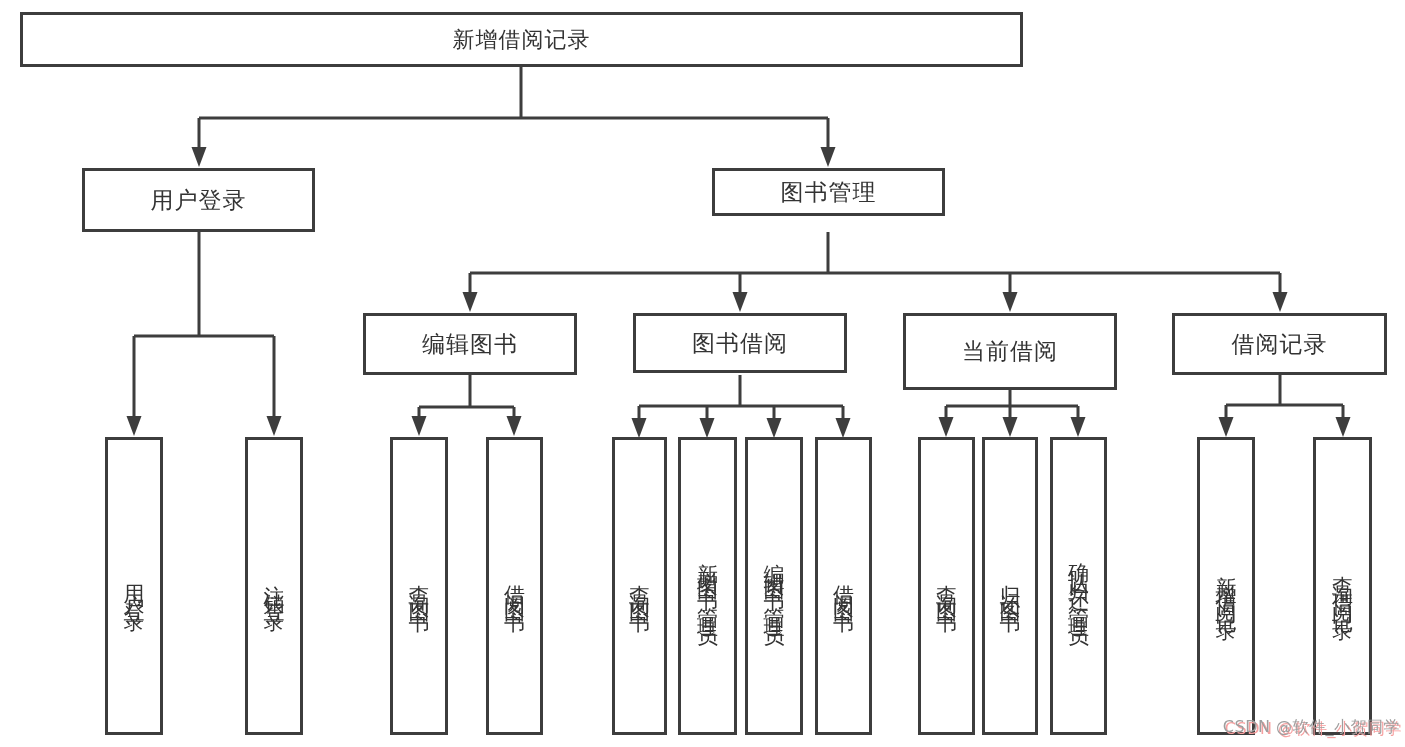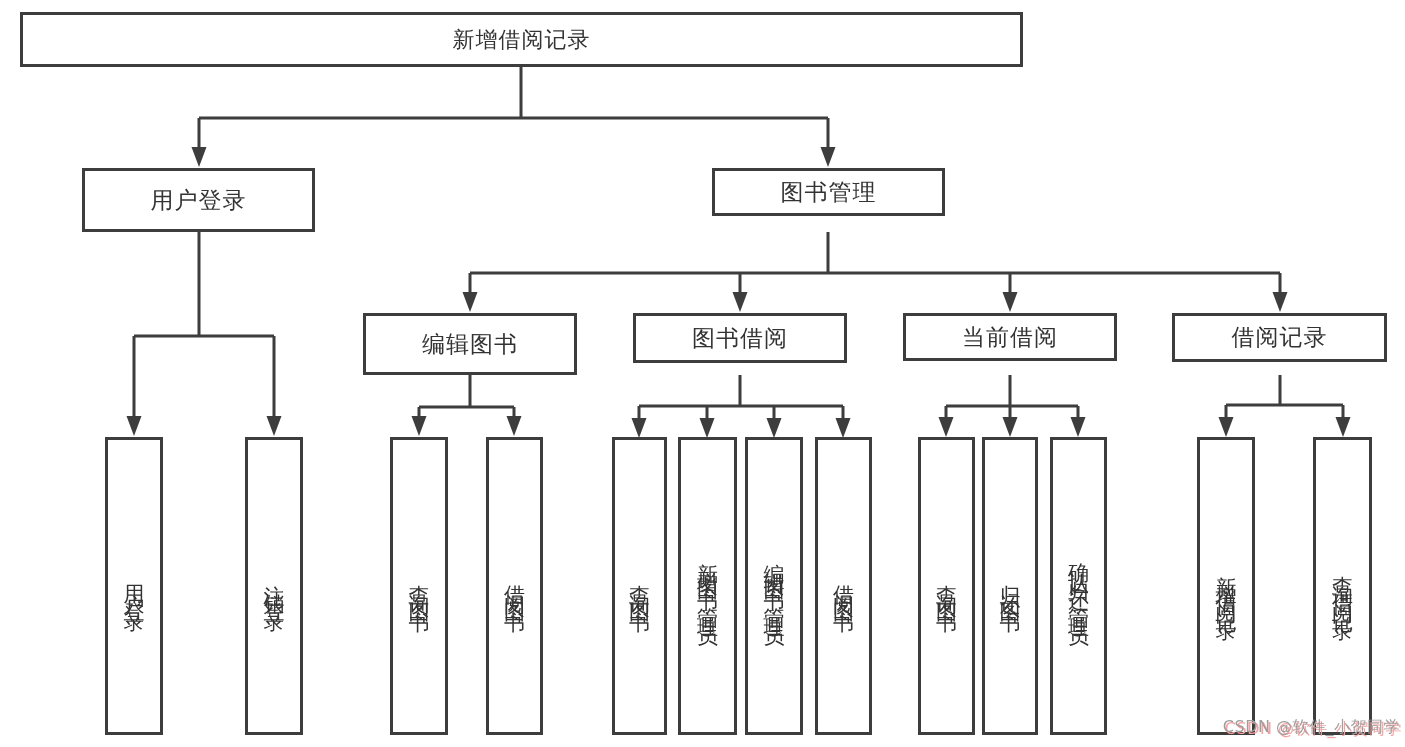--- a/index.html
+++ b/index.html
@@ -59,23 +59,23 @@
       <polygon points="1218.5,417 1233.5,417 1226,437" fill="#3d3d3d"></polygon>
       <polygon points="1335.5,417 1350.5,417 1343,437" fill="#3d3d3d"></polygon>
     </svg>
 
   <div class="hbox root" style="left:20px;top:12px;width:1003px;height:55px;">新增借阅记录</div>
 
   <div class="hbox" style="left:82px;top:168px;width:233px;height:64px;">用户登录</div>
   <div class="hbox" style="left:712px;top:168px;width:233px;height:48px;">图书管理</div>
 
   <div class="hbox" style="left:363px;top:313px;width:214px;height:62px;">编辑图书</div>
-  <div class="hbox" style="left:633px;top:313px;width:214px;height:50px;">图书借阅</div>
-  <div class="hbox" style="left:903px;top:313px;width:214px;height:48px;">当前借阅</div>
-  <div class="hbox" style="left:1172px;top:313px;width:215px;height:49px;">借阅记录</div>
+  <div class="hbox" style="left:633px;top:313px;width:214px;height:60px;">图书借阅</div>
+  <div class="hbox" style="left:903px;top:313px;width:214px;height:77px;">当前借阅</div>
+  <div class="hbox" style="left:1172px;top:313px;width:215px;height:62px;">借阅记录</div>
 
   <div class="vbox" style="left:105px;top:437px;width:58px;height:298px;">用户登录</div>
   <div class="vbox" style="left:245px;top:437px;width:58px;height:298px;">注销登录</div>
 
   <div class="vbox" style="left:390px;top:437px;width:58px;height:298px;">查询图书</div>
   <div class="vbox" style="left:486px;top:437px;width:57px;height:298px;">借阅图书</div>
 
   <div class="vbox" style="left:612px;top:437px;width:55px;height:298px;">查询图书</div>
   <div class="vbox" style="left:678px;top:437px;width:59px;height:298px;">新增图书（管理员）</div>
   <div class="vbox" style="left:745px;top:437px;width:58px;height:298px;">编辑图书（管理员）</div>

